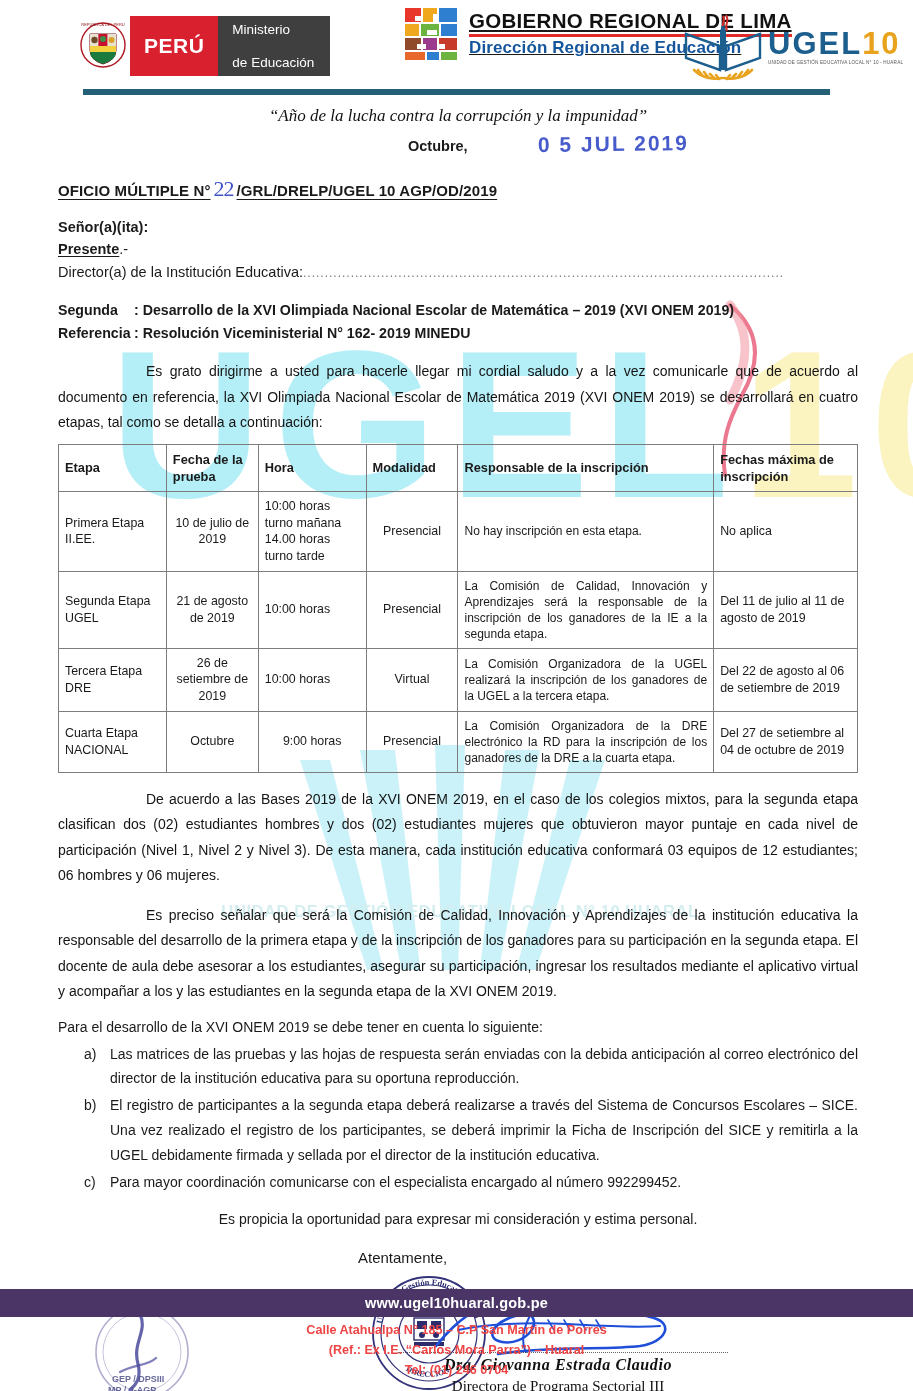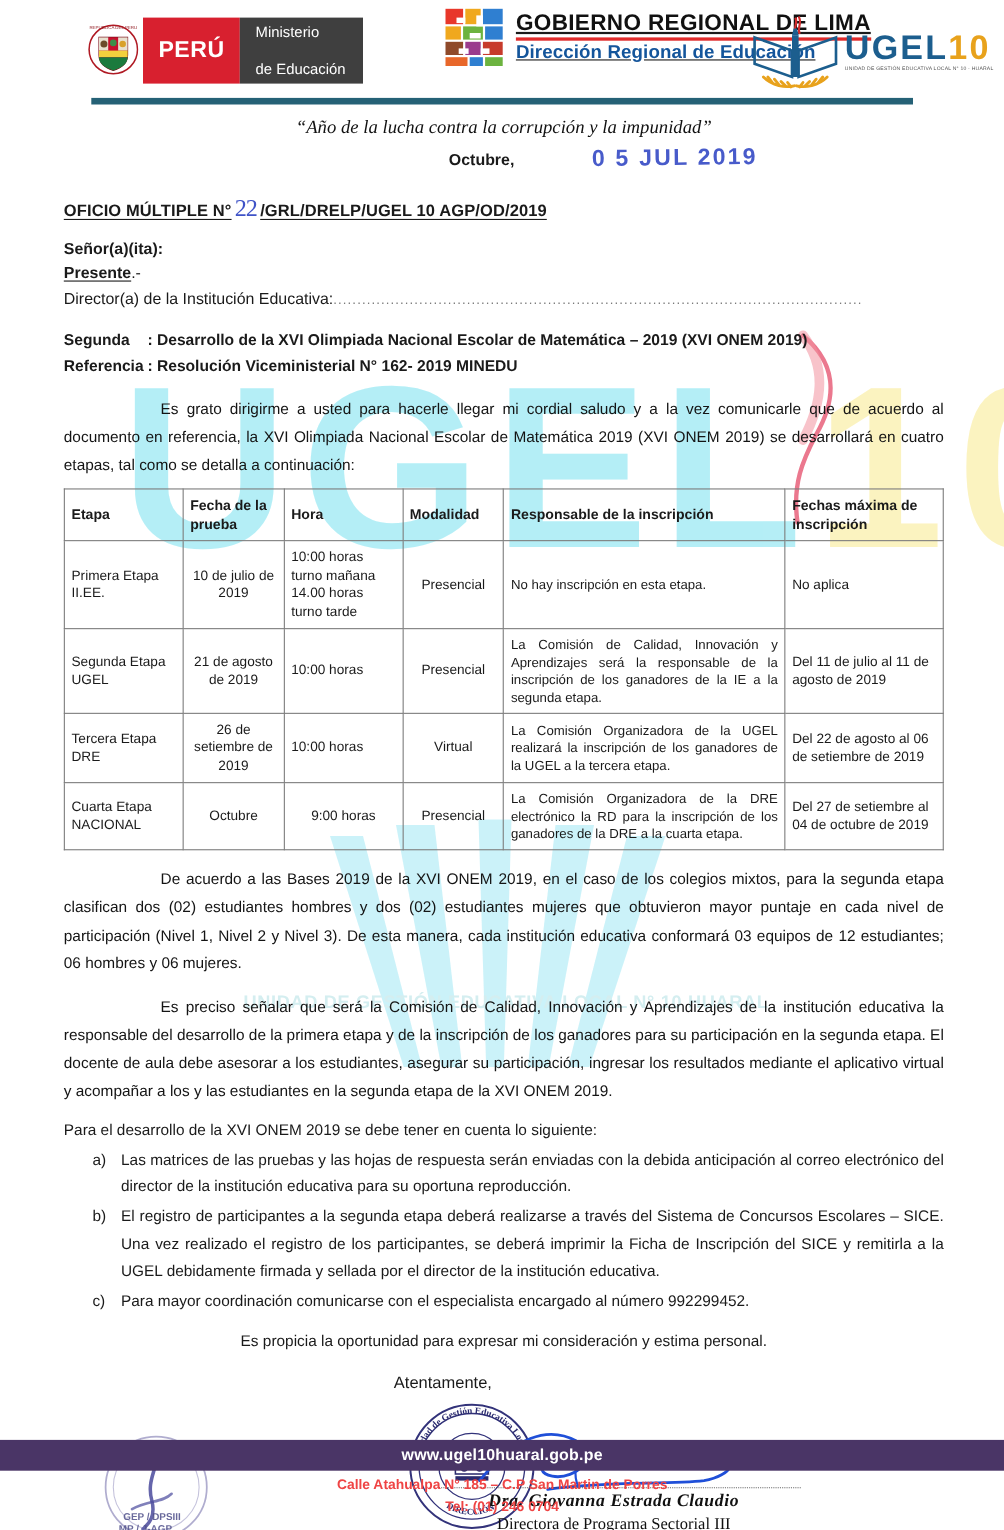--- a/index.html
+++ b/index.html
@@ -382,17 +382,18 @@
     </div>
 
   </div>
 
   <div class="footer">
     <div class="foot-bar">
       <span>www.ugel10huaral.gob.pe</span>
     </div>
     <div class="foot-lines">
       <div>Calle Atahualpa N° 185 – C.P San Martin de Porres</div>
+      <div>(Ref.: Ex I.E. “Carlos Mora Parra”) – Huaral</div>
       <div>Tel: (01) 246 0704</div>
     </div>
   </div>
 
 </div>
 
 </body></html>

